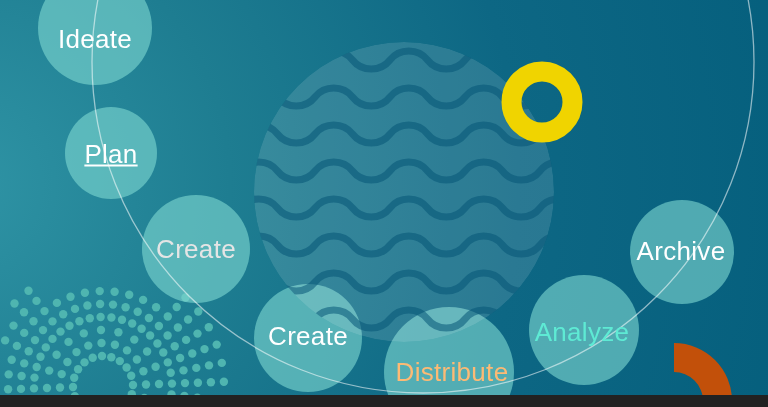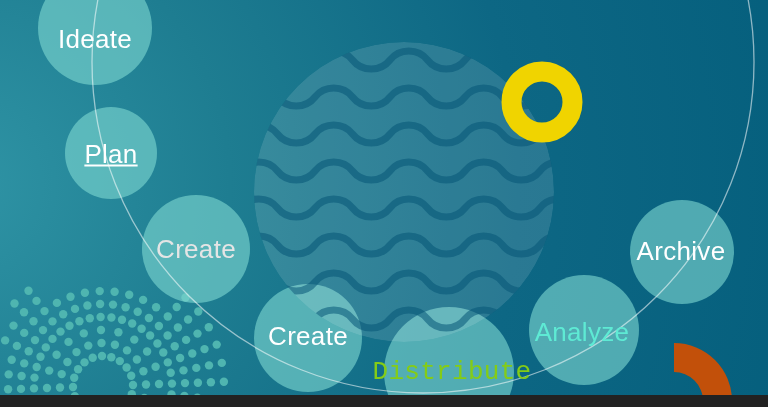--- a/index.html
+++ b/index.html
@@ -176,17 +176,17 @@
       </g>
     <circle id="orbitArc" fill="none" cx="423" cy="62" r="331" stroke="rgba(255,255,255,0.55)" stroke-width="1.3"></circle>
     <circle id="yellowRing" fill="none" cx="542" cy="102" r="30.5" stroke="#f0d400" stroke-width="20"></circle>
     <path id="orangeRing" d="M 674 343 A 58 58 0 0 1 732 401 L 703 401 A 29 29 0 0 0 674 372 Z" fill="#c2500a"></path>
   </svg>
   <div id="labels">
       <div class="stage-label" style="left: 95px; top: 39px; color: rgb(255, 255, 255);">Ideate</div>
       <div class="stage-label" style="left: 111px; top: 154px; color: rgb(255, 255, 255); text-decoration: underline;">Plan</div>
       <div class="stage-label" style="left: 196px; top: 249px; color: #e5e5e5;">Create</div>
       <div class="stage-label" style="left: 308px; top: 336px; color: rgb(255, 255, 255);">Create</div>
-      <div class="stage-label" style="left: 452px; top: 372px; color: #84cc16; font-family: Liberation Mono, monospace;">Distribute</div>
+      <div class="stage-label" style="left: 452px; top: 372px; color: #fdba74;">Distribute</div>
       <div class="stage-label" style="left: 582px; top: 332px; color: #5eead4;">Analyze</div>
       <div class="stage-label" style="left: 681px; top: 251px; color: rgb(255, 255, 255);">Archive</div>
     </div>
 </div>
 
 </body></html>

